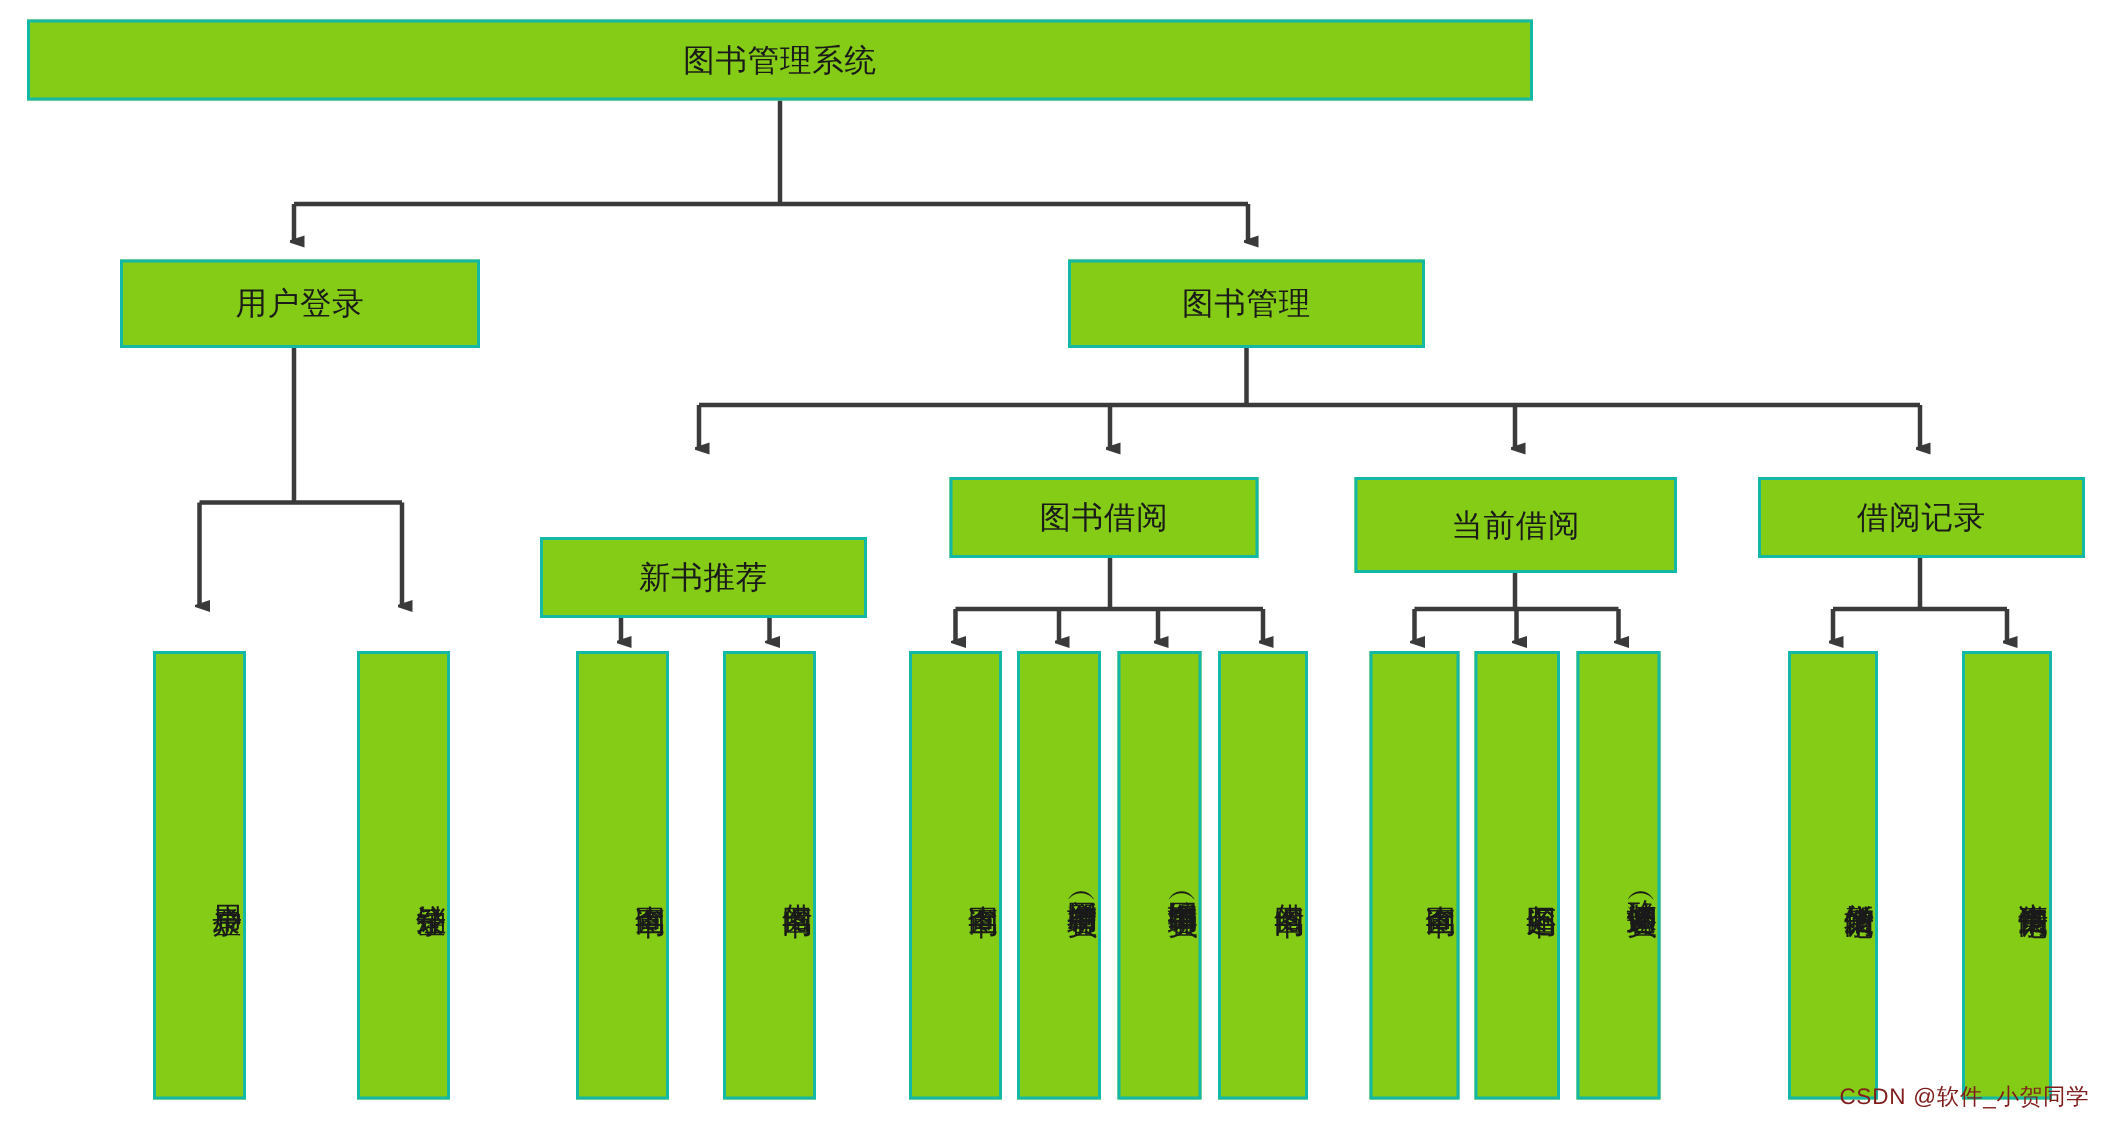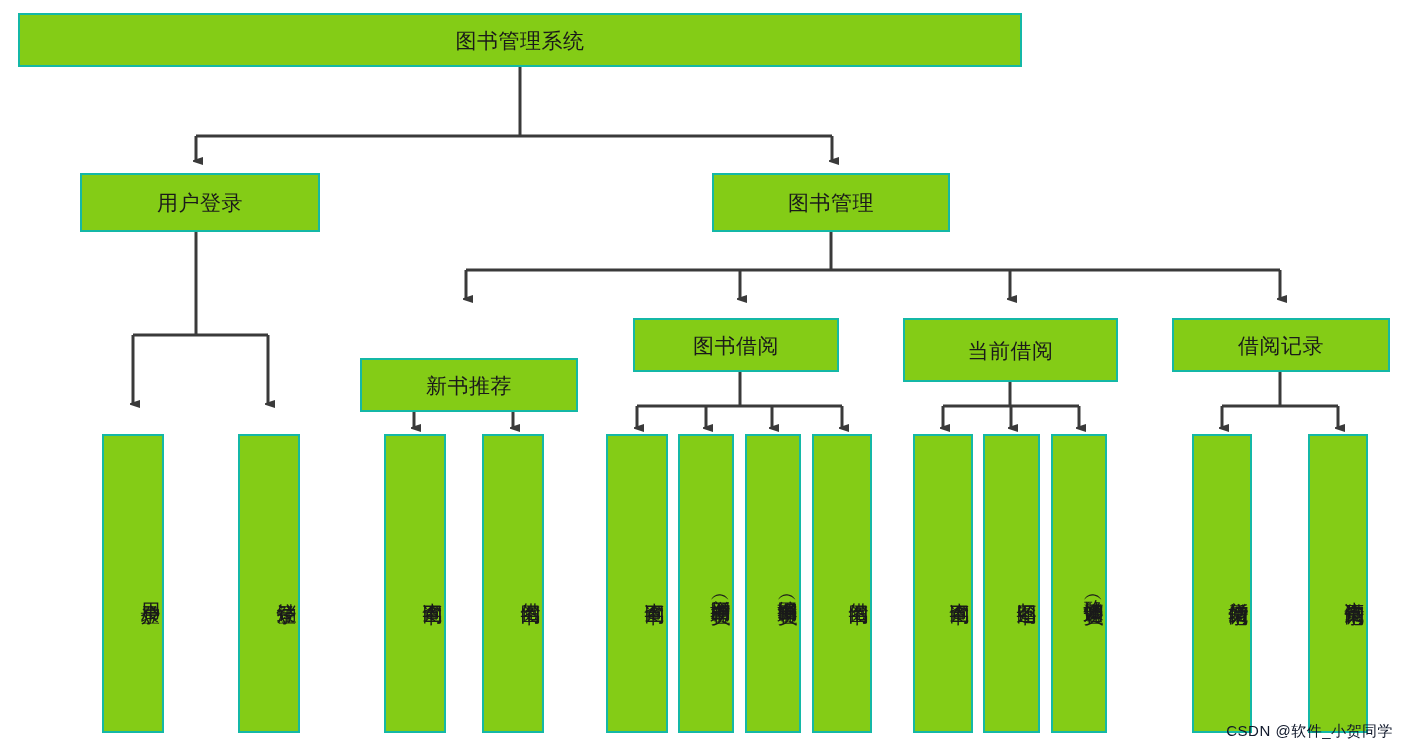--- a/index.html
+++ b/index.html
@@ -49,21 +49,21 @@
   .node.vert span{
     writing-mode:vertical-rl;
     text-orientation:upright;
     display:block;
   }
   #watermark{
     position:absolute;
     right:12px;
     bottom:6px;
     font-size:15px;
-    color:#0f172a;
+    color:#7f1d1d;
     letter-spacing:0.5px;
     white-space:nowrap;
     user-select:none;
   }
 </style>
 </head>
 <body>
 
 <div id="canvas">
 

